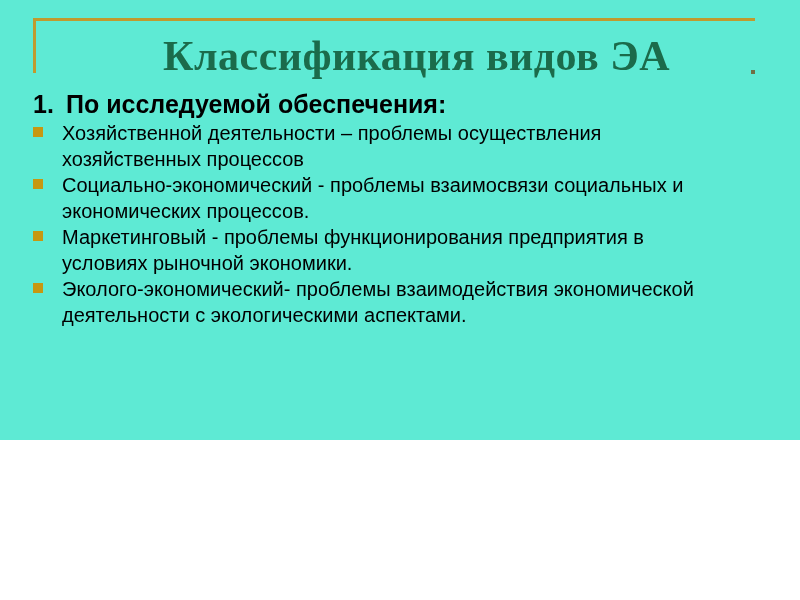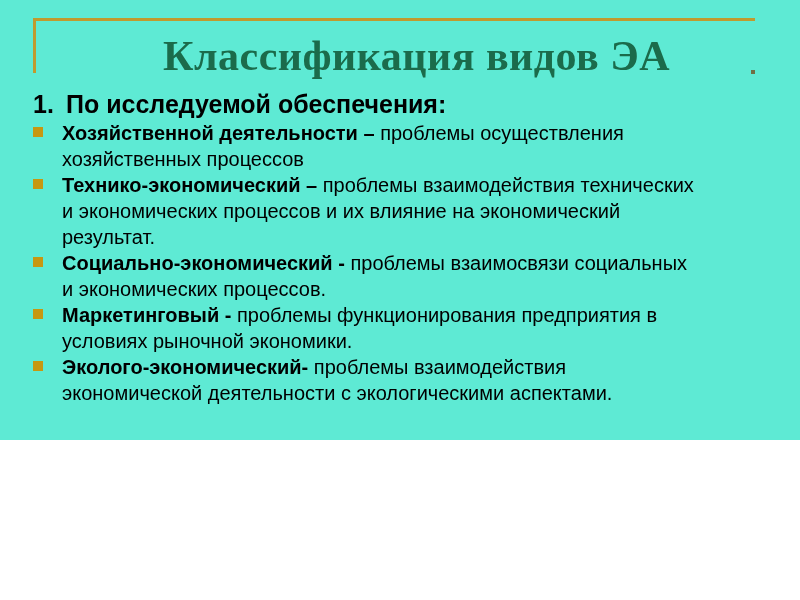--- a/index.html
+++ b/index.html
@@ -33,21 +33,21 @@
   .heading .num{flex:0 0 33px;}
   ul.bullets{
     list-style:none;margin:0;padding:0;width:661px;
     font-size:20px;line-height:26px;
   }
   ul.bullets li{position:relative;padding-left:29px;}
   .bullet-sq{
     position:absolute;left:0;top:7px;width:10px;height:10px;
     background:#C79810;
   }
-  .term{font-weight:bold;}
+  .term{font-weight:normal;}
   
   .page-num{
     position:absolute;left:578px;top:556px;
     font-size:16px;line-height:20px;color:#333;
   }
 </style>
 </head>
 <body>
 
 <div class="slide">
@@ -65,25 +65,20 @@
     </div>
 
     <ul class="bullets">
       <li>
         <span class="bullet-sq"></span>
         <span class="term">Хозяйственной деятельности –</span>
         <span>проблемы осуществления хозяйственных процессов</span>
       </li>
       <li>
         <span class="bullet-sq"></span>
-        <span class="term">Технико-экономический –</span>
-        <span>проблемы взаимодействия технических и экономических процессов и их влияние на экономический результат.</span>
-      </li>
-      <li>
-        <span class="bullet-sq"></span>
         <span class="term">Социально-экономический -</span>
         <span>проблемы взаимосвязи социальных и экономических процессов.</span>
       </li>
       <li>
         <span class="bullet-sq"></span>
         <span class="term">Маркетинговый  -</span>
         <span>проблемы функционирования предприятия в условиях рыночной экономики.</span>
       </li>
       <li>
         <span class="bullet-sq"></span>

